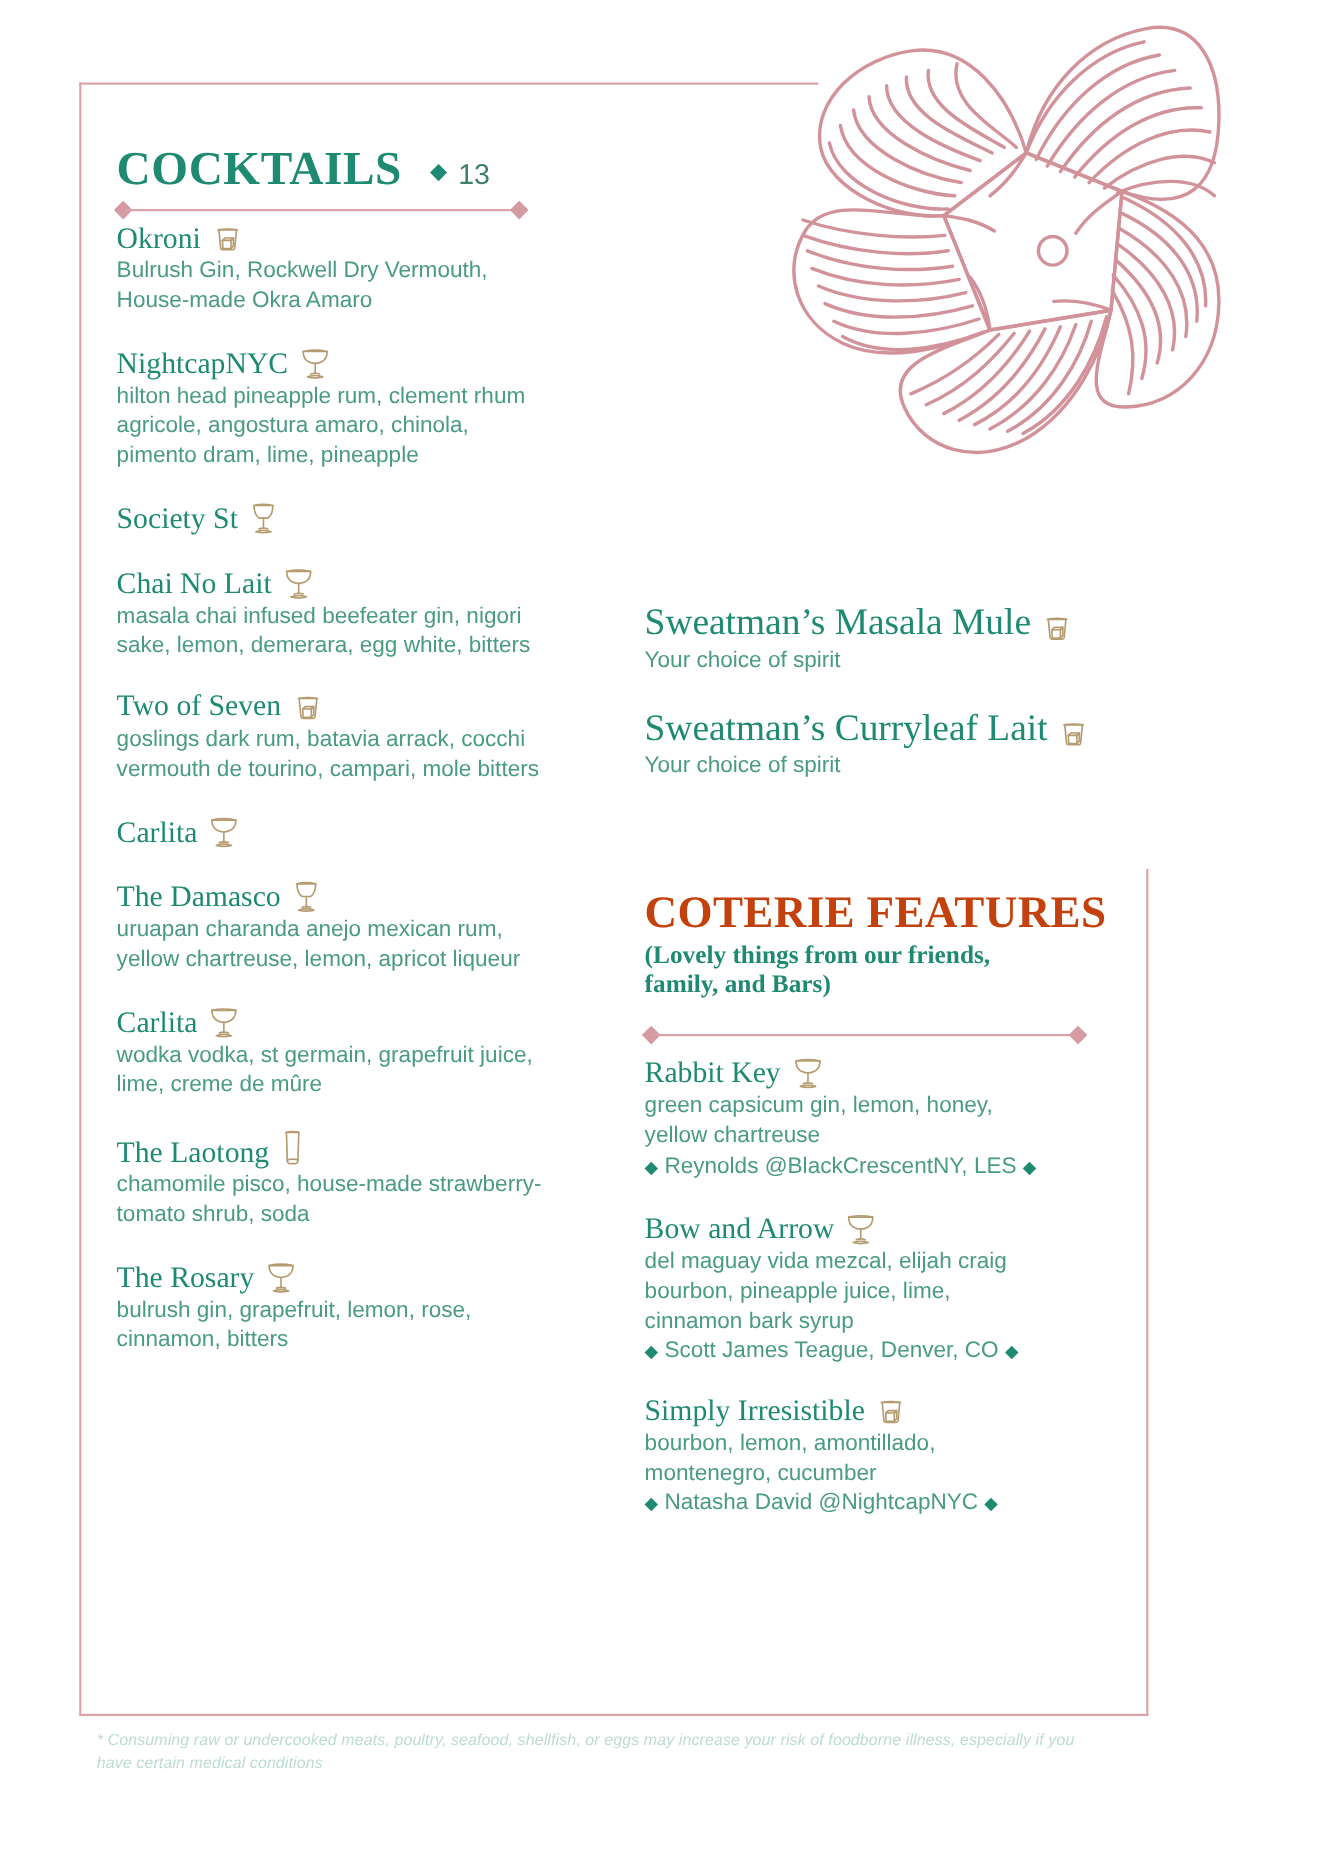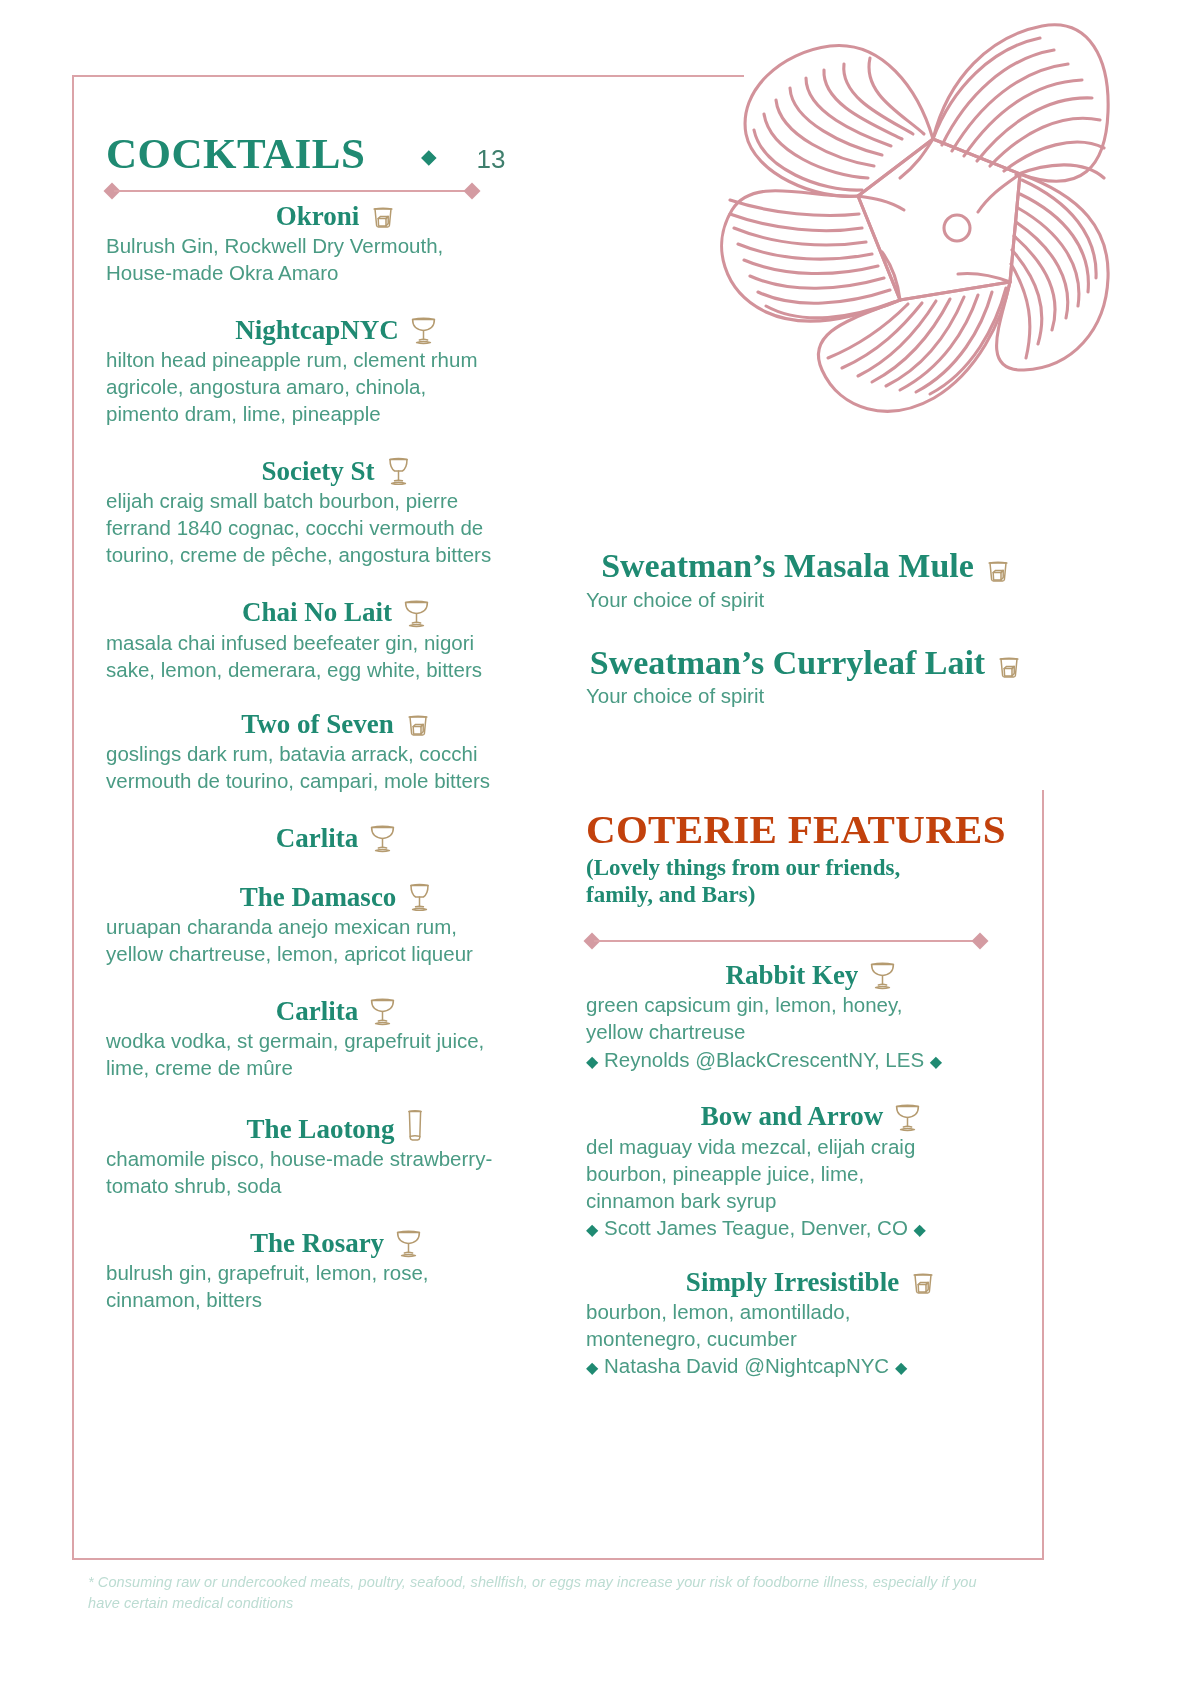--- a/index.html
+++ b/index.html
@@ -61,21 +61,20 @@
     color: #1f8a72;
     font-family: "Liberation Serif", serif;
     font-weight: bold;
     font-size: 43px;
     letter-spacing: 0.5px;
     line-height: 1;
     margin: 0;
     display: flex;
     align-items: baseline;
     white-space: nowrap;
-    gap: 30px;
   }
   .section-head .price-sep {
     color: #1f8a72;
     font-size: 19px;
     margin-left: 26px;
     margin-right: 10px;
     position: relative;
     top: -5px;
   }
   .section-head .price {
@@ -133,28 +132,27 @@
   .divider-left  { width: 372px; }
   .divider-right { width: 400px; margin: 26px 0 10px 0; }
 
   
   .drink { margin-bottom: 27px; }
   .drink:last-child { margin-bottom: 0; }
 
   .drink-name {
     color: #1f8a72;
     font-family: "Liberation Serif", serif;
-    font-weight: bold;
+    font-weight: normal;
     font-size: 27px;
     line-height: 1.08;
     margin: 0 0 1px 0;
     display: flex;
     align-items: flex-end;
     white-space: nowrap;
-    justify-content: center;
   }
   .drink-name .label { display: inline-block; }
   .glass {
     display: inline-block;
     margin-left: 11px;
     flex: 0 0 auto;
     position: relative;
   }
   .glass svg { display: block; }
 
@@ -321,21 +319,20 @@
           <span class="glass">
             <svg width="25" height="32" viewBox="0 0 25 32">
               <path fill="none" stroke="#b59b70" stroke-width="1.5" stroke-linejoin="round" stroke-linecap="round" d="M4 5.5 Q4 14 8.6 17 L16.4 17 Q21 14 21 5.5 Z"></path>
               <path fill="none" stroke="#b59b70" stroke-width="1.5" stroke-linejoin="round" stroke-linecap="round" d="M4 5.5 Q12.5 3.4 21 5.5"></path>
               <path fill="none" stroke="#b59b70" stroke-width="1.5" stroke-linejoin="round" stroke-linecap="round" d="M12.5 17 L12.5 26.4"></path>
               <path fill="none" stroke="#b59b70" stroke-width="1.5" stroke-linejoin="round" stroke-linecap="round" d="M5.6 29.4 Q12.5 27.1 19.4 29.4 Q12.5 31.2 5.6 29.4 Z"></path>
               <path fill="none" stroke="#b59b70" stroke-width="1.5" stroke-linejoin="round" stroke-linecap="round" d="M8.6 26.8 Q12.5 25.5 16.4 26.8"></path>
             </svg>
           </span>
         </div>
-        <p class="drink-desc">elijah craig small batch bourbon, pierre<br>ferrand 1840 cognac, cocchi vermouth de<br>tourino, creme de pêche, angostura bitters</p>
       </div>
       <div class="drink">
         <div class="drink-name">
           <span class="label">Chai No Lait</span>
           <span class="glass">
             <svg width="27" height="32" viewBox="0 0 27 32">
               <path fill="none" stroke="#b59b70" stroke-width="1.5" stroke-linejoin="round" stroke-linecap="round" d="M2.6 6.5 Q2.6 16.5 13.5 17.4 Q24.4 16.5 24.4 6.5 Z"></path>
               <path fill="none" stroke="#b59b70" stroke-width="1.5" stroke-linejoin="round" stroke-linecap="round" d="M2.6 6.5 Q13.5 4 24.4 6.5"></path>
               <path fill="none" stroke="#b59b70" stroke-width="1.5" stroke-linejoin="round" stroke-linecap="round" d="M13.5 17.4 L13.5 26.6"></path>
               <path fill="none" stroke="#b59b70" stroke-width="1.5" stroke-linejoin="round" stroke-linecap="round" d="M6.6 29.6 Q13.5 27.2 20.4 29.6 Q13.5 31.4 6.6 29.6 Z"></path>

